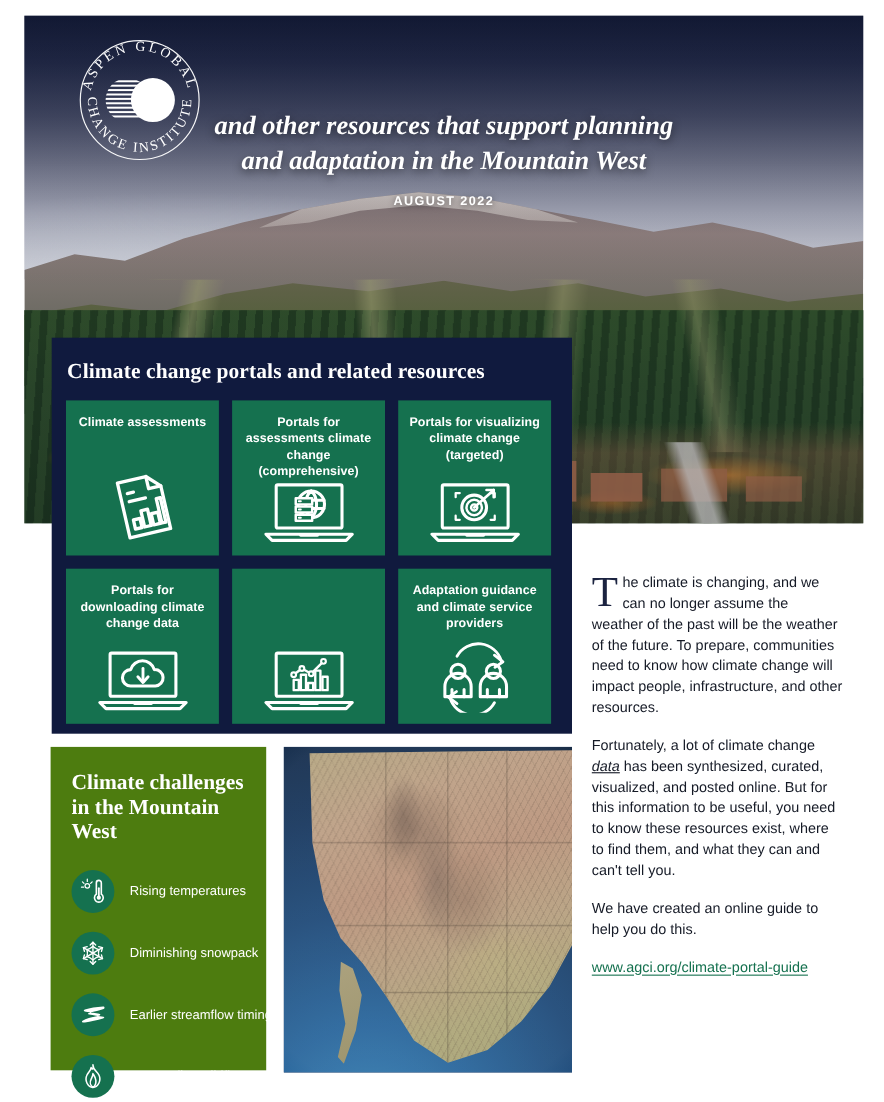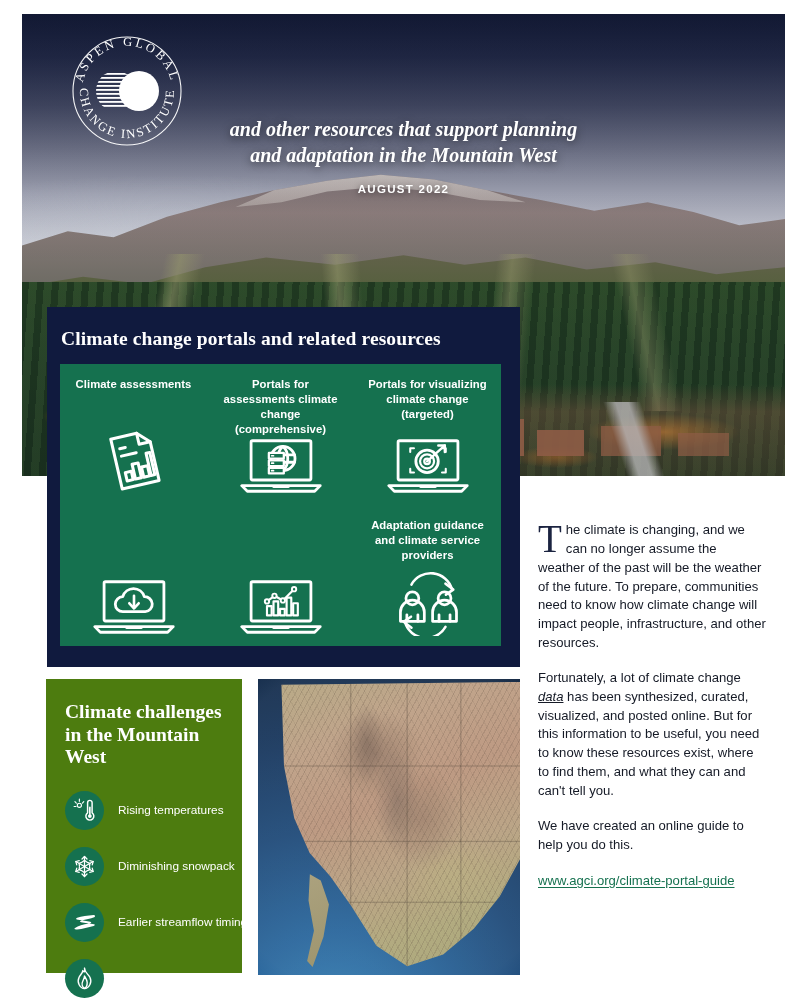--- a/index.html
+++ b/index.html
@@ -82,41 +82,40 @@
 
   
   .hero-text { position:absolute; left:0; right:0; top:86px; text-align:center; }
   .hero-title {
     font-family:"Liberation Serif", serif;
     color:#fff; font-size:47px; line-height:1.1; font-weight:400;
     text-shadow:0 2px 10px rgba(0,0,0,.45);
     letter-spacing:.2px;
   }
   .hero-sub {
-    margin-top:16px;
     font-family:"Liberation Serif", serif;
     font-style:italic; font-weight:700;
-    color:#fff; font-size:20px; line-height:1.32;
+    color:#fff; font-size:24px; line-height:1.32;
     text-shadow:0 2px 8px rgba(0,0,0,.5);
   }
   .hero-date {
     margin-top:14px; color:#fff; font-size:11.5px; font-weight:700;
     letter-spacing:1.3px; text-shadow:0 1px 6px rgba(0,0,0,.55);
   }
 
   
   .portals {
     position:absolute; left:47px; top:307px; width:473px; height:360px;
     background:#101a3e; padding:18px 19px 16px 13px;
   }
   .portals-title {
     font-family:"Liberation Serif", serif; font-weight:700;
     color:#fff; font-size:19.5px; letter-spacing:.1px; margin:3px 0 14px 1px;
   }
-  .card-grid { display:grid; grid-template-columns: repeat(3, 1fr); }
+  .card-grid { display:grid; grid-template-columns: repeat(3, 1fr); gap:12px; }
   .card {
     background:#15714f; height:141px;
     display:flex; flex-direction:column; align-items:center;
     padding:13px 8px 10px 8px;
   }
   .card-label {
     color:#fff; font-size:11.3px; font-weight:700; line-height:1.33;
     text-align:center; letter-spacing:.05px;
   }
   .card-icon { margin-top:auto; display:flex; align-items:center; justify-content:center; }
@@ -336,20 +335,21 @@
             <circle cx="45" cy="26" r="12"></circle>
             <circle cx="45" cy="26" r="7.5" stroke-width="2.4"></circle>
             <circle cx="45" cy="26" r="3" stroke-width="2.4"></circle>
             <path d="M45 26 L64 9" stroke-width="2.6"></path>
             <path d="M57 9 H64 V16" stroke-width="2.6"></path>
           </svg>
         </div>
       </div>
 
       <div class="card">
+        <div class="card-label">Portals for downloading climate change data</div>
         <div class="card-icon">
           <svg viewBox="0 0 92 62" width="86" height="58" fill="none" stroke="#fff" stroke-width="3" stroke-linecap="round" stroke-linejoin="round">
             <rect x="14" y="4" width="64" height="42" rx="1.5"></rect>
             <path d="M4 52 H88 L82 58 H10 Z"></path>
             <path d="M38 53 H54"></path>
             <path d="M34 36 A8 8 0 0 1 34 20 A12 12 0 0 1 57 20 A8 8 0 0 1 58 36 Z"></path>
             <path d="M46 19 V32" stroke-width="2.8"></path>
             <path d="M41 27 L46 32.5 L51 27" stroke-width="2.8"></path>
           </svg>
         </div>

